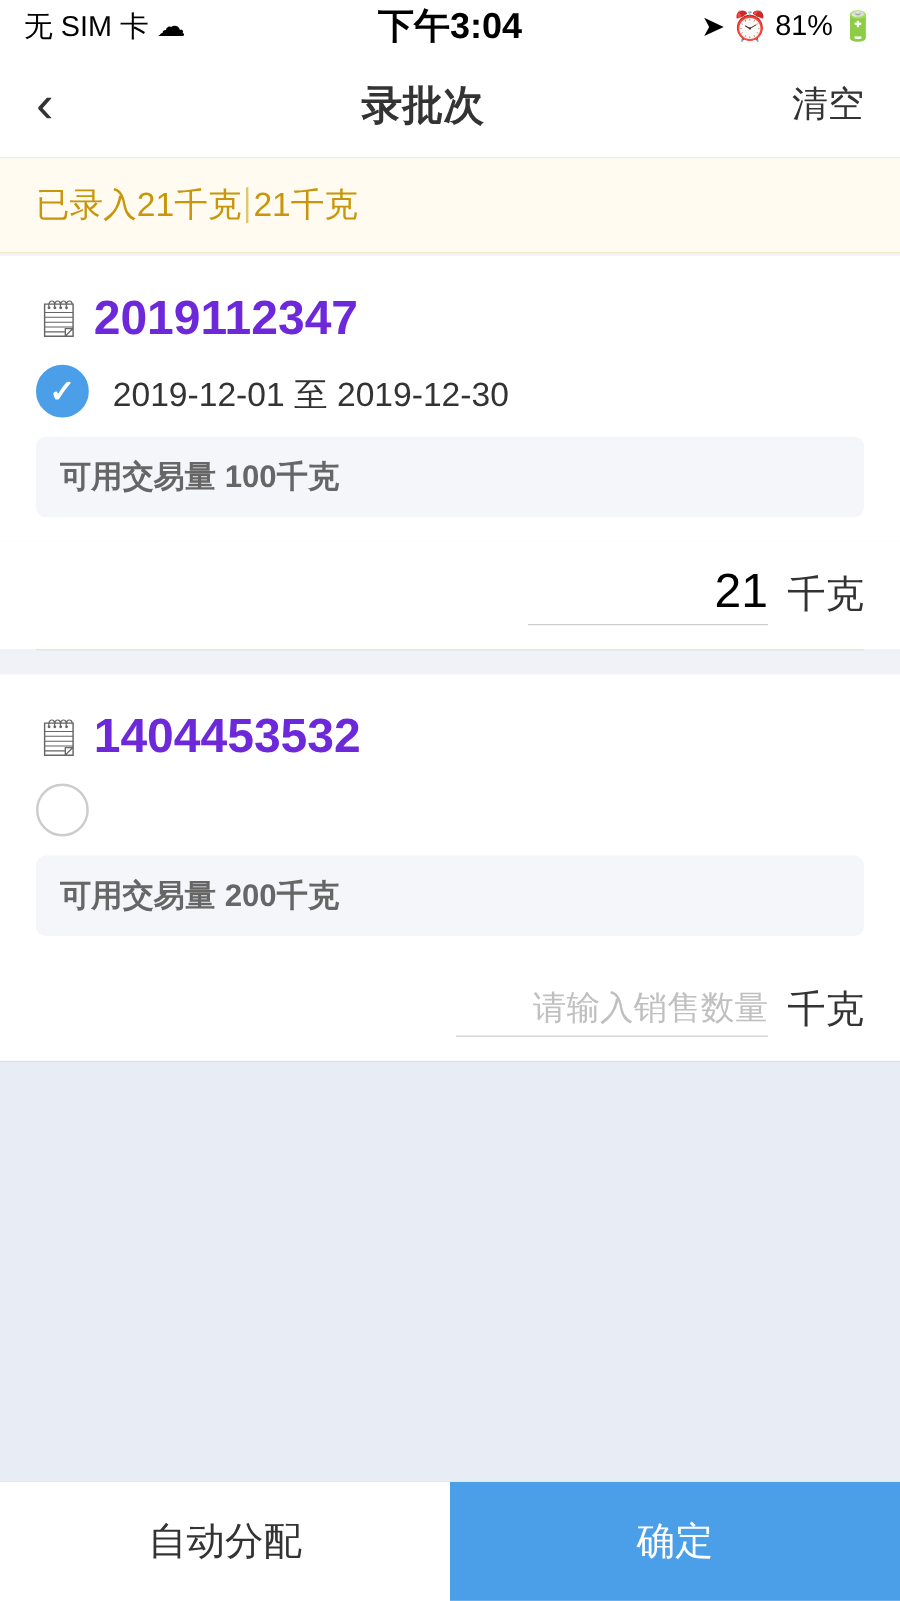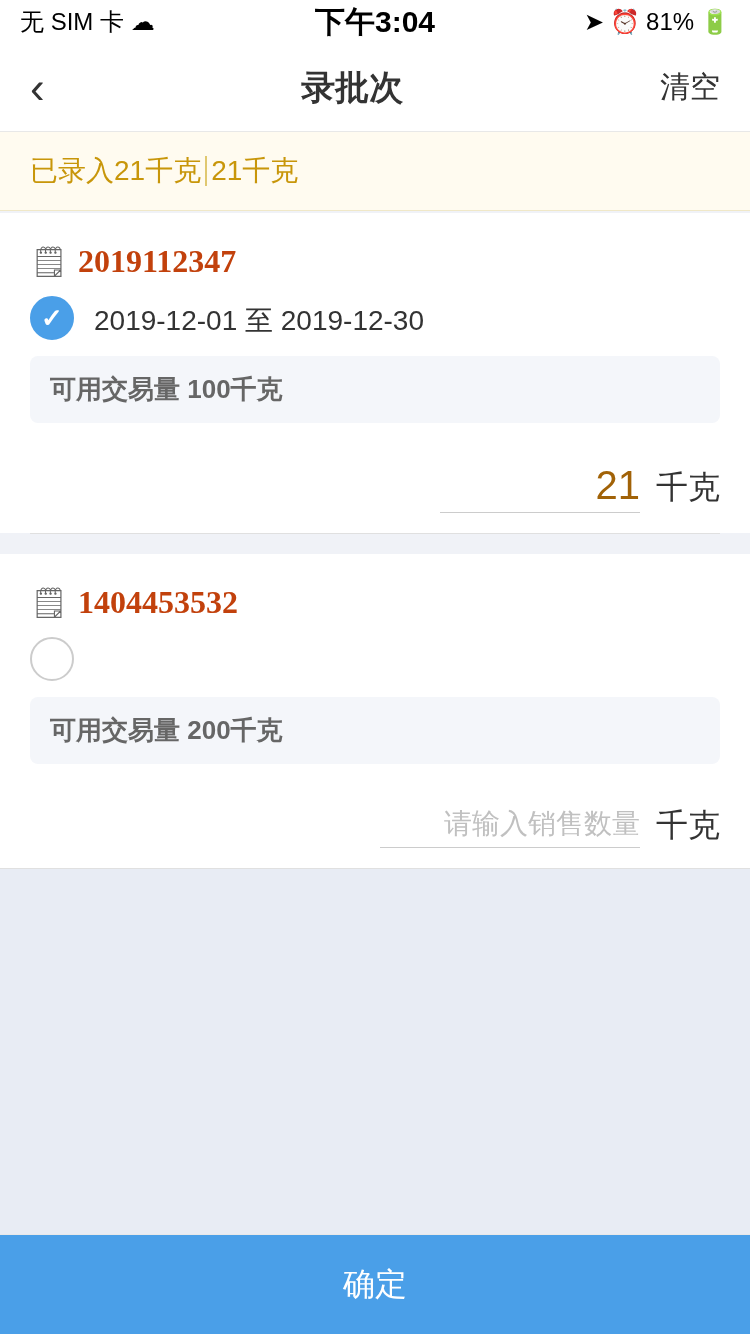--- a/index.html
+++ b/index.html
@@ -103,24 +103,23 @@
       display: flex;
       align-items: center;
       gap: 10px;
       margin-bottom: 16px;
     }
     .batch-icon {
       font-size: 30px;
       color: #666;
     }
     .batch-id {
-      font-size: 32px;
+      font-size: 40px;
       font-weight: 600;
-      color: #c2410c;
-      font-family: Liberation Serif, serif;
+      color: #6d28d9;
     }
     .batch-date-row {
       display: flex;
       align-items: flex-end;
       gap: 20px;
       margin-bottom: 16px;
     }
     .radio-circle {
       width: 44px;
       height: 44px;
@@ -160,21 +159,21 @@
     .quantity-row {
       display: flex;
       align-items: center;
       justify-content: flex-end;
       padding: 20px 30px;
       background: #fff;
       gap: 16px;
     }
     .quantity-value {
       font-size: 40px;
-      color: #a16207;
+      color: #000000;
       font-weight: 400;
     }
     .quantity-unit {
       font-size: 32px;
       color: #333;
     }
     .quantity-underline {
       border-bottom: 1px solid #ccc;
       width: 200px;
       display: flex;
@@ -337,14 +336,15 @@
       <span class="input-placeholder">请输入销售数量</span>
     </div>
     <span class="input-unit">千克</span>
   </div>
 
   <div class="gray-spacer"></div>
 
 </div>
 
 <div class="bottom-bar">
+  <button class="btn-auto">自动分配</button>
   <button class="btn-confirm">确定</button>
 </div>
 
 </body></html>

